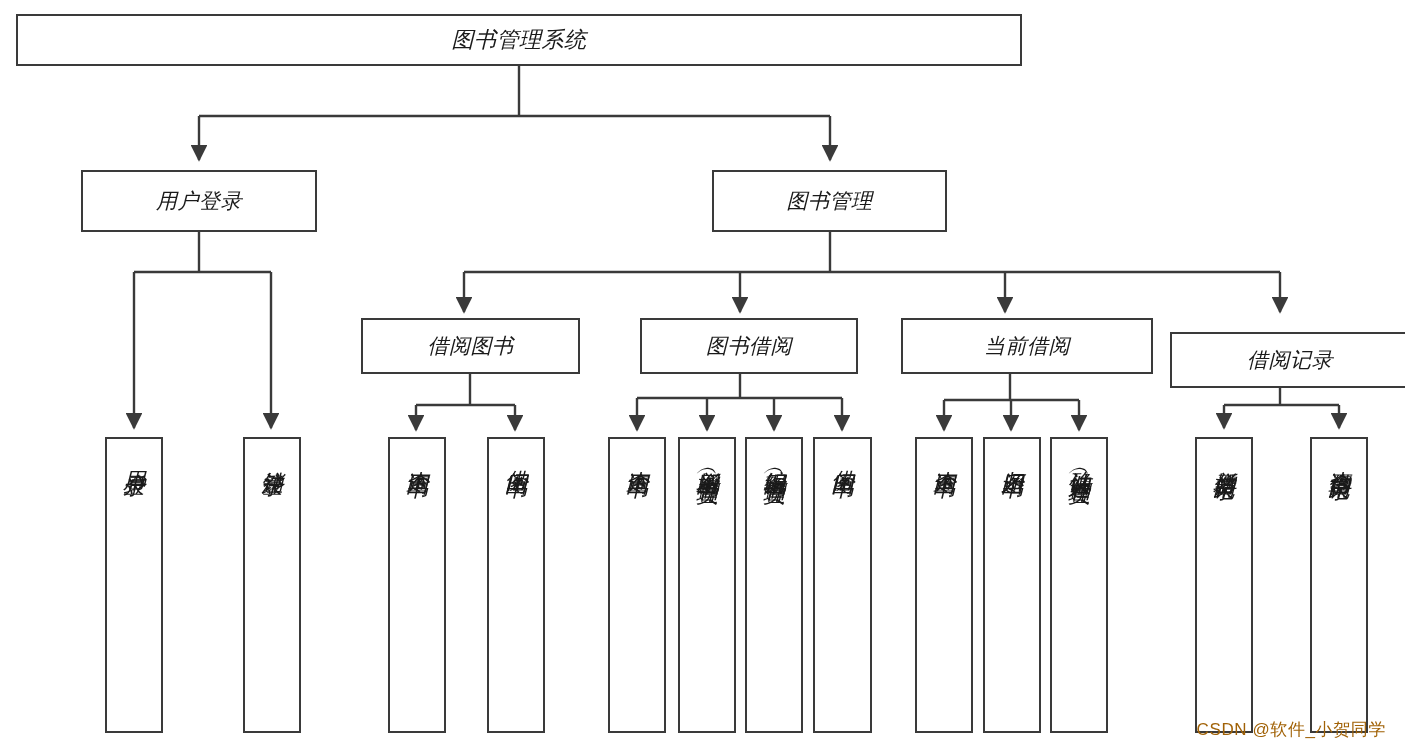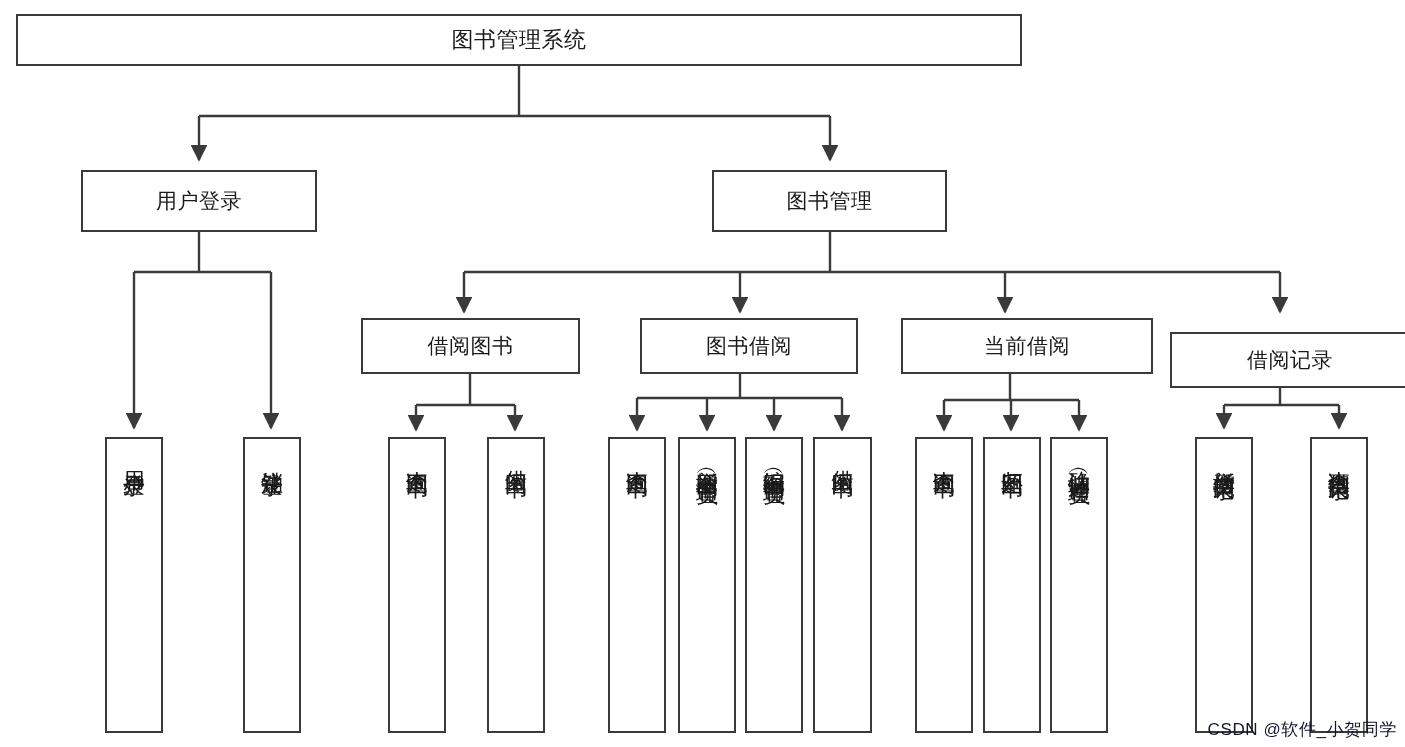--- a/index.html
+++ b/index.html
@@ -32,20 +32,21 @@
     border: 2px solid #3a3a3a;
     display: flex;
     align-items: center;
     justify-content: center;
     color: #1a1a1a;
   }
   .node .label {
     text-align: right;
     line-height: 1.18;
     letter-spacing: 0.5px;
+    font-style: italic;
   }
   .node.h .label {
     font-size: 21px;
   }
   .node.root .label {
     font-size: 22px;
   }
   .node.v {
     align-items: flex-start;
     padding-top: 14px;
@@ -53,24 +54,24 @@
   .node.v .label {
     writing-mode: vertical-rl;
     text-orientation: upright;
     font-size: 22px;
     letter-spacing: 2px;
     line-height: 1;
     white-space: nowrap;
   }
   .watermark {
     position: absolute;
-    right: 8px;
+    right: 19px;
     bottom: 6px;
     font-size: 17px;
-    color: #0f172a;
+    color: #a16207;
     letter-spacing: 0.6px;
     white-space: nowrap;
   }
 </style>
 </head>
 <body>
 
 <div id="canvas">
 
   <svg class="wires" viewBox="0 0 1405 747">

